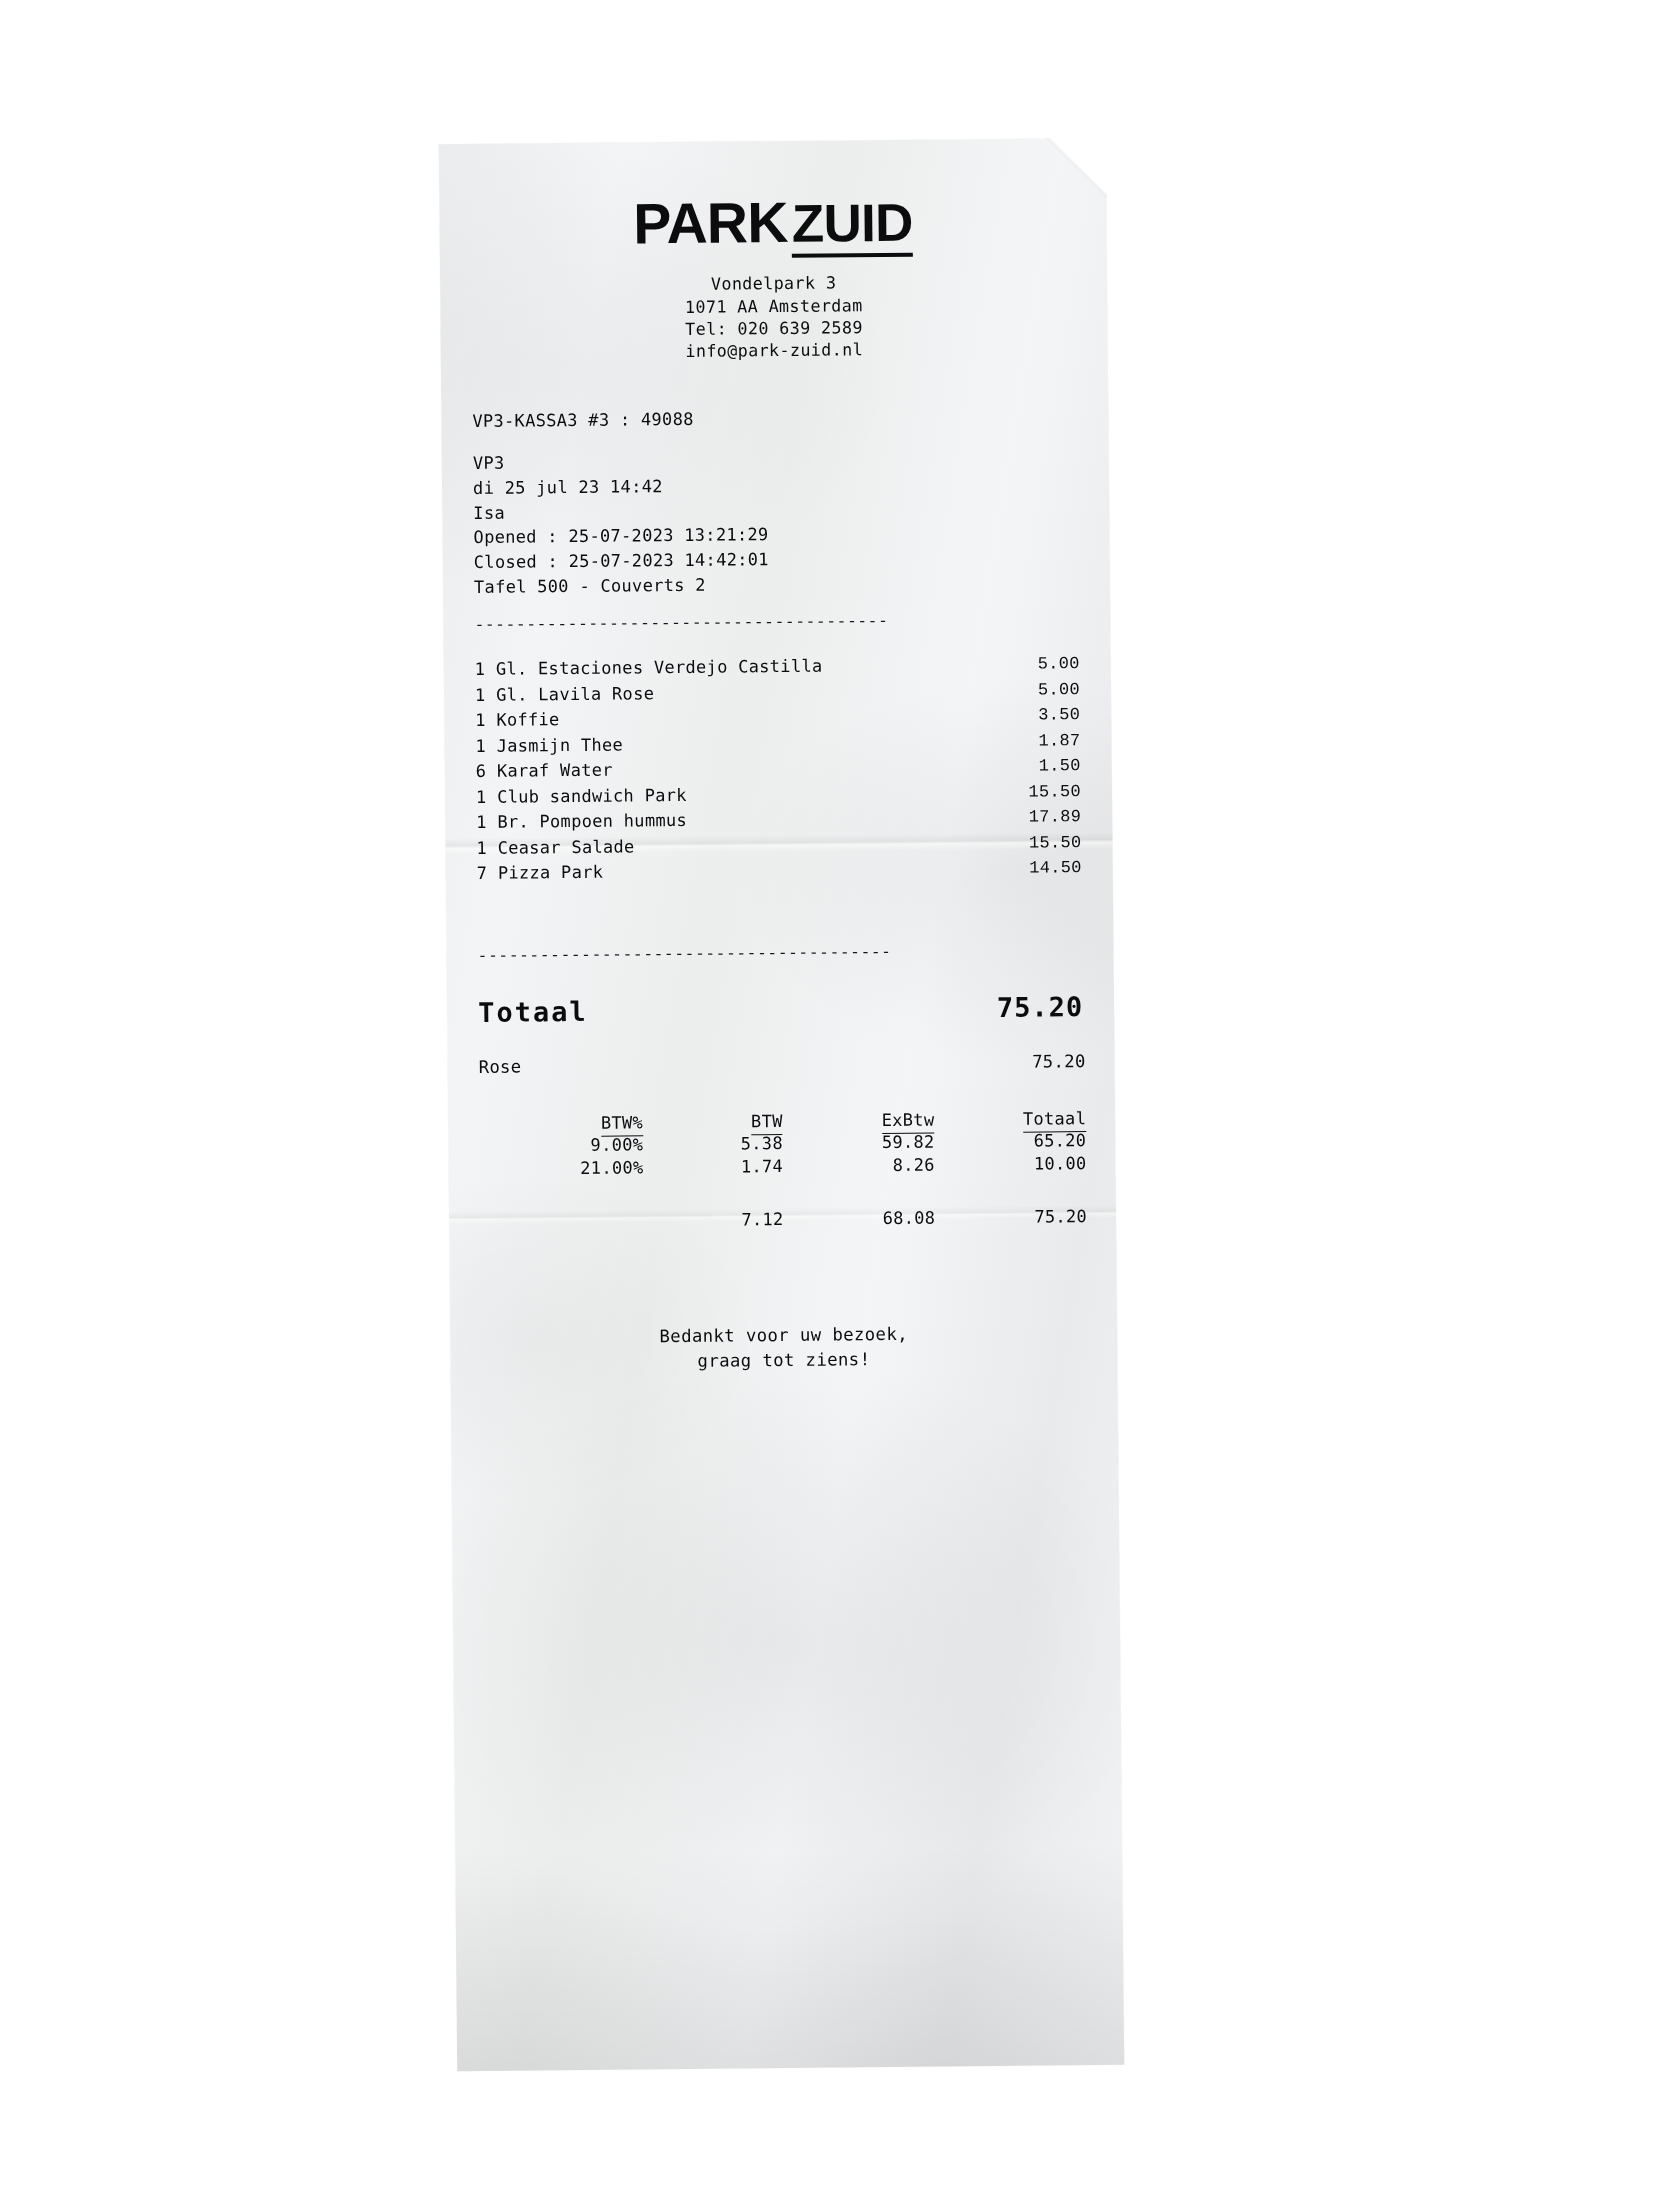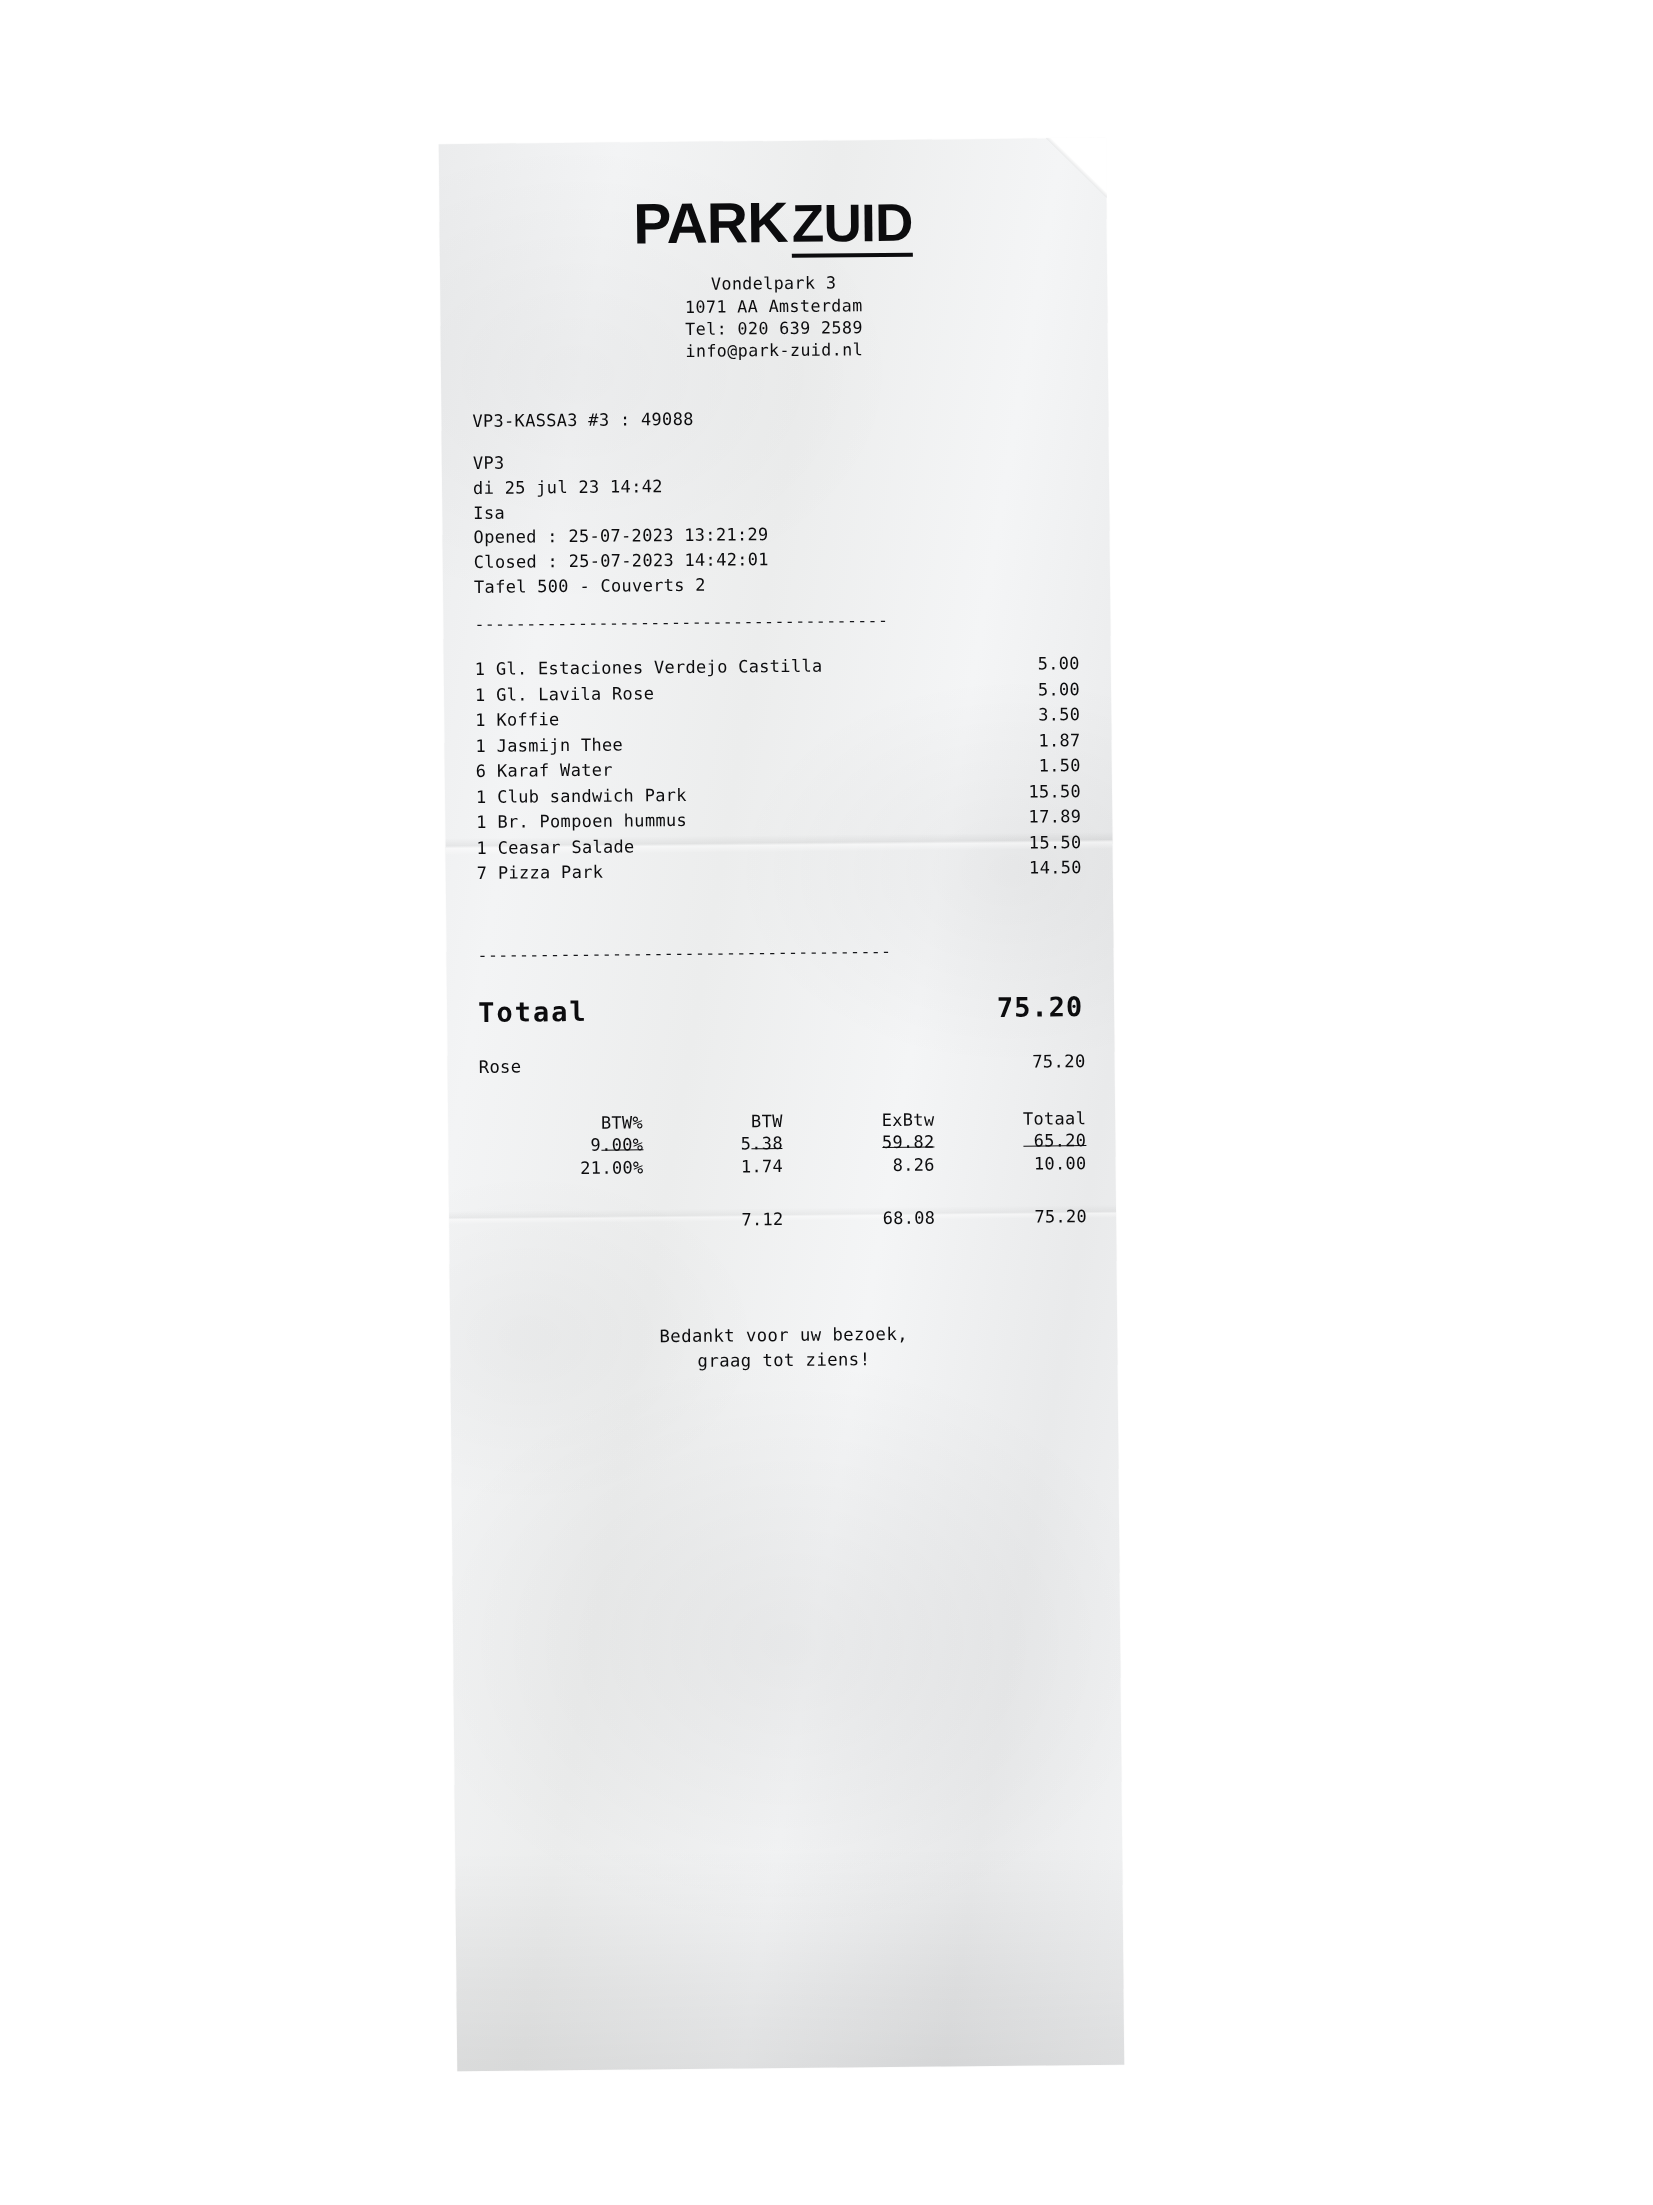--- a/index.html
+++ b/index.html
@@ -127,21 +127,21 @@
     font-size: 17px;
     line-height: 1.50;
     letter-spacing: 0.3px;
   }
   .item-row {
     display: flex;
     justify-content: space-between;
     white-space: nowrap;
   }
   .item-name { }
-  .item-price { text-align: center; }
+  .item-price { text-align: center; font-family: Liberation Mono, monospace; }
 
   .items-spacer { height: 49px; }
 
   .total-row {
     display: flex;
     justify-content: space-between;
     margin-top: 32px;
     padding-left: 31px;
     padding-right: 31px;
     font-size: 27px;
@@ -171,21 +171,21 @@
     width: 100%;
     border-collapse: collapse;
   }
   .tax-table td, .tax-table th {
     text-align: right;
     padding: 1.3px 0;
     font-weight: normal;
   }
   .tax-table th span {
     border-bottom: 1.3px solid #0c0c0e;
-    padding-bottom: 17px;
+    padding-bottom: 3px;
     margin-left: 28px;
   }
   .tax-table td.col1, .tax-table th.col1 { width: 27%; }
   .tax-table td.col2, .tax-table th.col2 { width: 23%; }
   .tax-table td.col3, .tax-table th.col3 { width: 25%; }
   .tax-table td.col4, .tax-table th.col4 { width: 25%; }
   .tax-gap td { height: 28px; }
 
   .footer-block {
     text-align: center;

